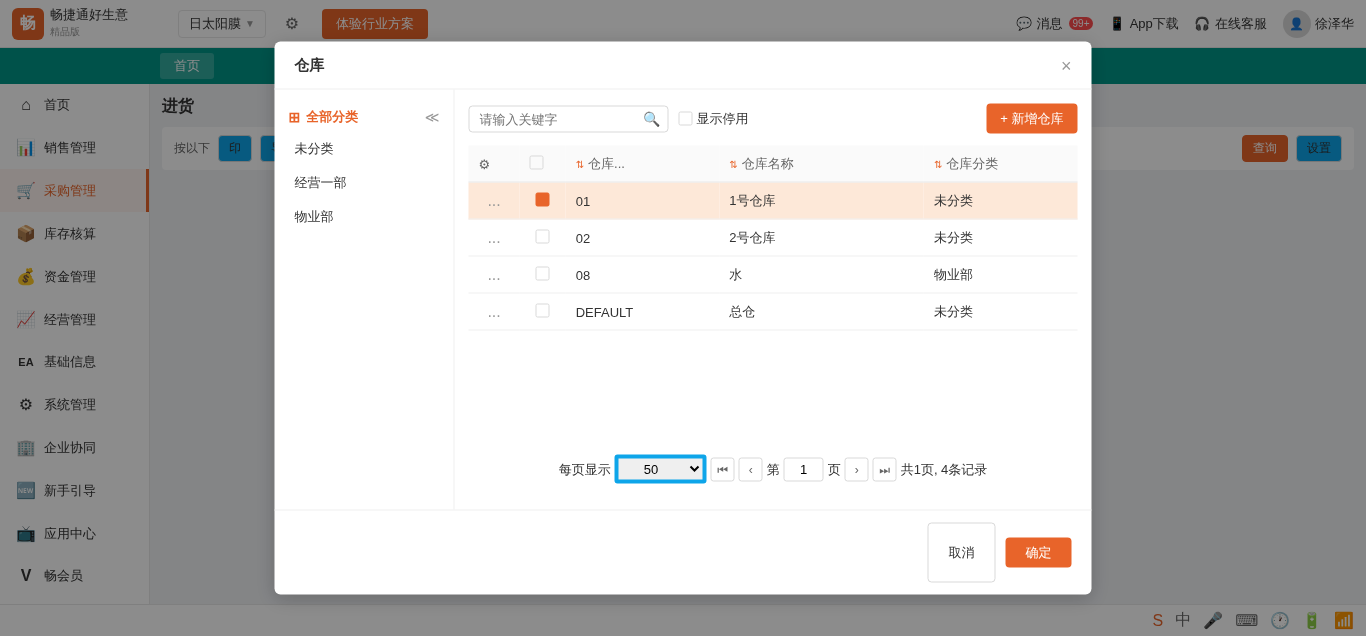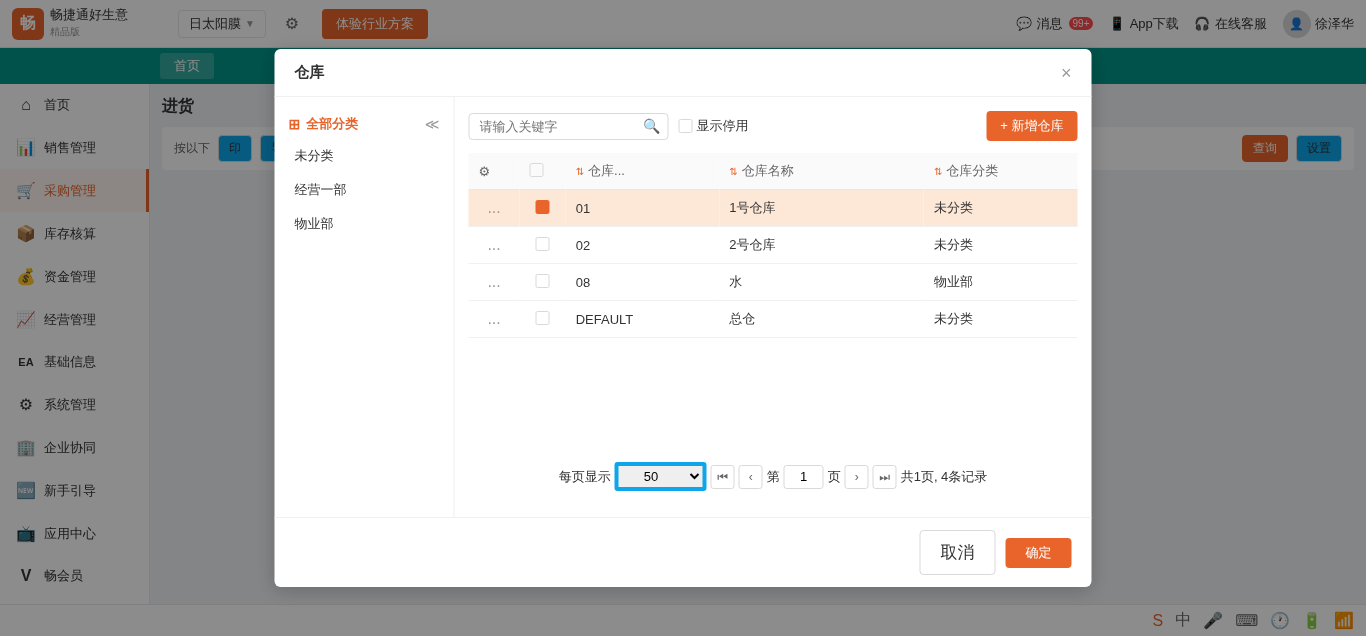--- a/index.html
+++ b/index.html
@@ -220,22 +220,22 @@
       border: 4px solid #0ea5e9; border-radius: 3px;
       padding: 2px 21px; font-size: 13px; outline: none;
     }
 
     
     .modal-footer {
       display: flex; align-items: center; justify-content: flex-end;
       gap: 10px; padding: 12px 20px; border-top: 1px solid #f0f0f0;
     }
     .btn-cancel {
-      padding: 10px 20px; border: 1px solid #d9d9d9; border-radius: 4px;
-      background: #fff; cursor: pointer; font-size: 17px; color: #333;
+      padding: 20px 20px; border: 1px solid #d9d9d9; border-radius: 4px;
+      background: #fff; cursor: pointer; font-size: 13px; color: #333;
     }
     .btn-confirm {
       padding: 6px 20px; border: none; border-radius: 4px;
       background: #e8642a; color: #fff; cursor: pointer; font-size: 13px;
     }
 
     
     .bottom-bar {
       position: fixed; bottom: 0; left: 0; right: 0;
       height: 32px; background: #fff; border-top: 1px solid #e8e8e8;

